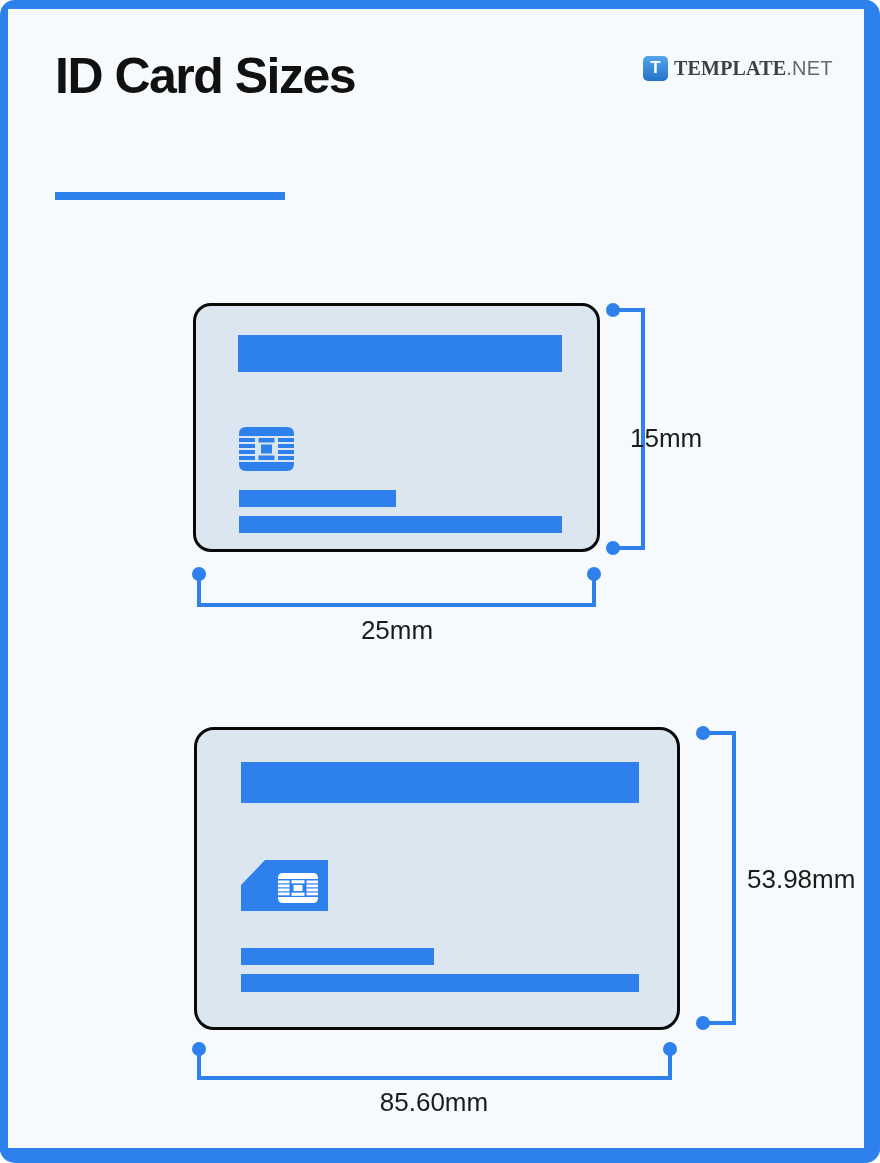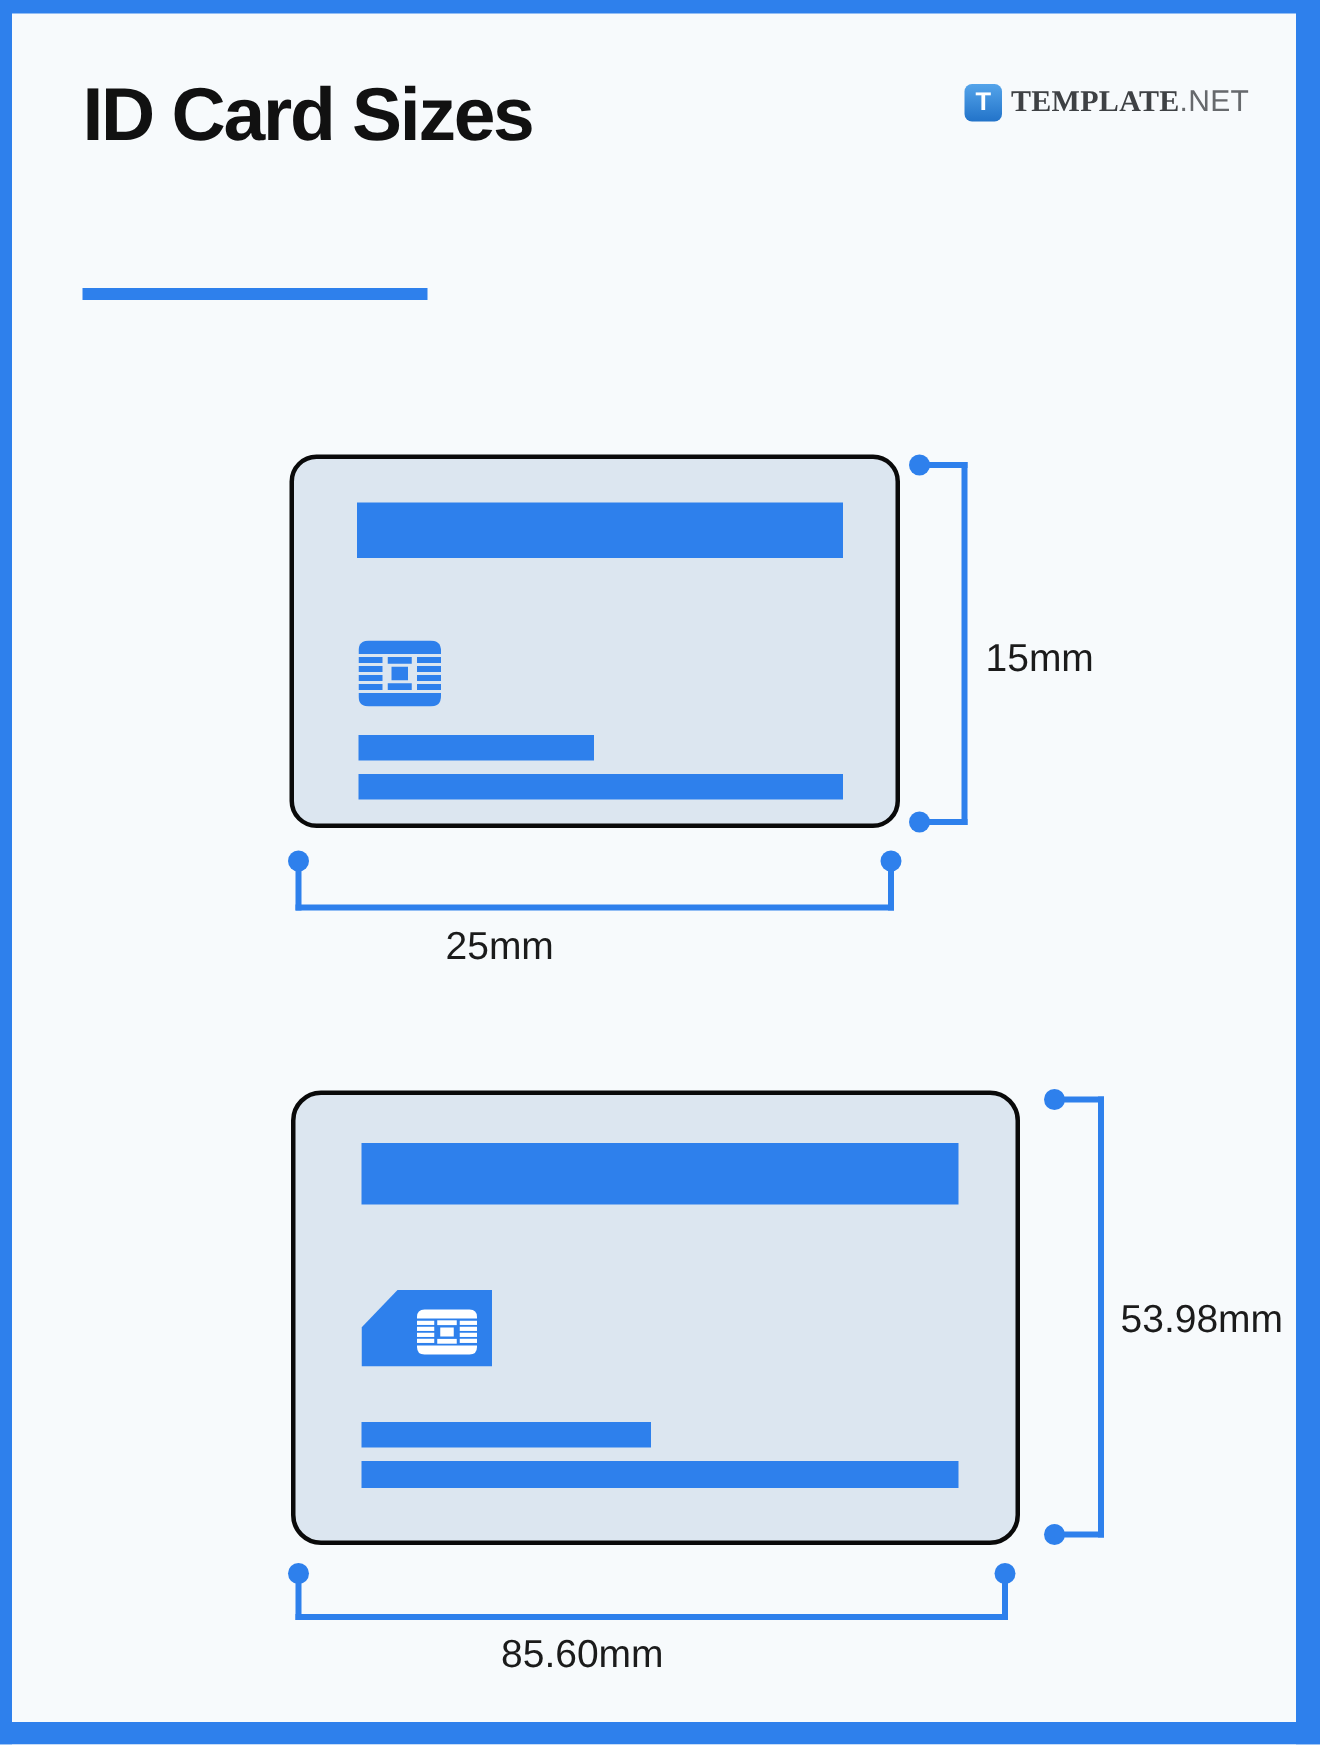--- a/index.html
+++ b/index.html
@@ -2,21 +2,21 @@
 <html style="--accent: #2e80ec; --page-bg: #f7fafc; --card-bg: #dce6f0; --card-border: #0a0a0a; --title-text: #111111; --label-text: #1b1b1b; --logo-dark: #3e4144; --logo-gray: #66696c; --logo-badge-top: #54a4ea; --logo-badge-bottom: #2273c9;"><head>
 <meta charset="utf-8">
 <style>
   :root{
     --accent:#2e80ec; --page-bg:#f7fafc; --card-bg:#dce6f0; --card-border:#0a0a0a;
     --title-text:#111111; --label-text:#1b1b1b; --logo-dark:#3e4144; --logo-gray:#66696c;
     --logo-badge-top:#54a4ea; --logo-badge-bottom:#2273c9;
   }
   *{margin:0;padding:0;box-sizing:border-box;}
   body{font-family:"Liberation Sans",sans-serif;background:#ffffff;}
-  .page{position:relative;width:880px;height:1163px;background:var(--page-bg);overflow:hidden;}
+  .page{position:relative;width:880px;height:1163px;background:var(--page-bg);overflow:hidden;border-radius:15px;}
   .edge{position:absolute;background:var(--accent);}
   .edge.top{left:0;top:0;width:880px;height:9px;}
   .edge.left{left:0;top:0;width:8px;height:1163px;}
   .edge.right{left:864px;top:0;width:16px;height:1163px;}
   .edge.bottom{left:0;top:1148px;width:880px;height:15px;}
 
   .title{position:absolute;left:55px;top:46px;font-size:50px;font-weight:bold;
          line-height:60px;letter-spacing:-1.5px;color:var(--title-text);}
   .title span{display:block;}
   .title-underline{position:absolute;left:55px;top:192px;width:230px;height:8px;background:var(--accent);}
@@ -40,21 +40,21 @@
   .c1-chip{position:absolute;left:43px;top:121px;width:55px;height:44px;}
 
   .c2-bar1{left:44px;top:32px;width:398px;height:41px;}
   .c2-bar2{left:44px;top:218px;width:193px;height:17px;}
   .c2-bar3{left:44px;top:244px;width:398px;height:18px;}
   .c2-sim{position:absolute;left:44px;top:130px;width:87px;height:51px;}
 
   .dot{position:absolute;width:14px;height:14px;border-radius:50%;background:var(--accent);}
   .dim-line{position:absolute;background:var(--accent);}
   .dim-label{position:absolute;font-size:26px;color:var(--label-text);}
-  .dim-label.centered{width:200px;}
+  .dim-label.centered{width:200px;text-align:center;}
 
   .acc-fill{fill:var(--accent);}
   .white-fill{fill:#ffffff;}
 </style>
 </head>
 <body>
 
 <div class="page">
 
   <div class="edge top"></div>
@@ -92,21 +92,21 @@
     <div class="bar c1-bar2"></div>
     <div class="bar c1-bar3"></div>
   </div>
 
   <div>
     <div class="dot" style="left:606px;top:303px;"></div>
     <div class="dot" style="left:606px;top:541px;"></div>
     <div class="dim-line" style="left:613px;top:308px;width:32px;height:4px;"></div>
     <div class="dim-line" style="left:641px;top:308px;width:4px;height:242px;"></div>
     <div class="dim-line" style="left:613px;top:546px;width:32px;height:4px;"></div>
-    <div class="dim-label" style="left:657px;top:423px;">15mm</div>
+    <div class="dim-label" style="left:630px;top:423px;">15mm</div>
   </div>
 
   <div>
     <div class="dot" style="left:192px;top:567px;"></div>
     <div class="dot" style="left:587px;top:567px;"></div>
     <div class="dim-line" style="left:197px;top:574px;width:4px;height:33px;"></div>
     <div class="dim-line" style="left:592px;top:574px;width:4px;height:33px;"></div>
     <div class="dim-line" style="left:197px;top:603px;width:399px;height:4px;"></div>
     <div class="dim-label centered" style="left:297px;top:615px;">25mm</div>
   </div>

